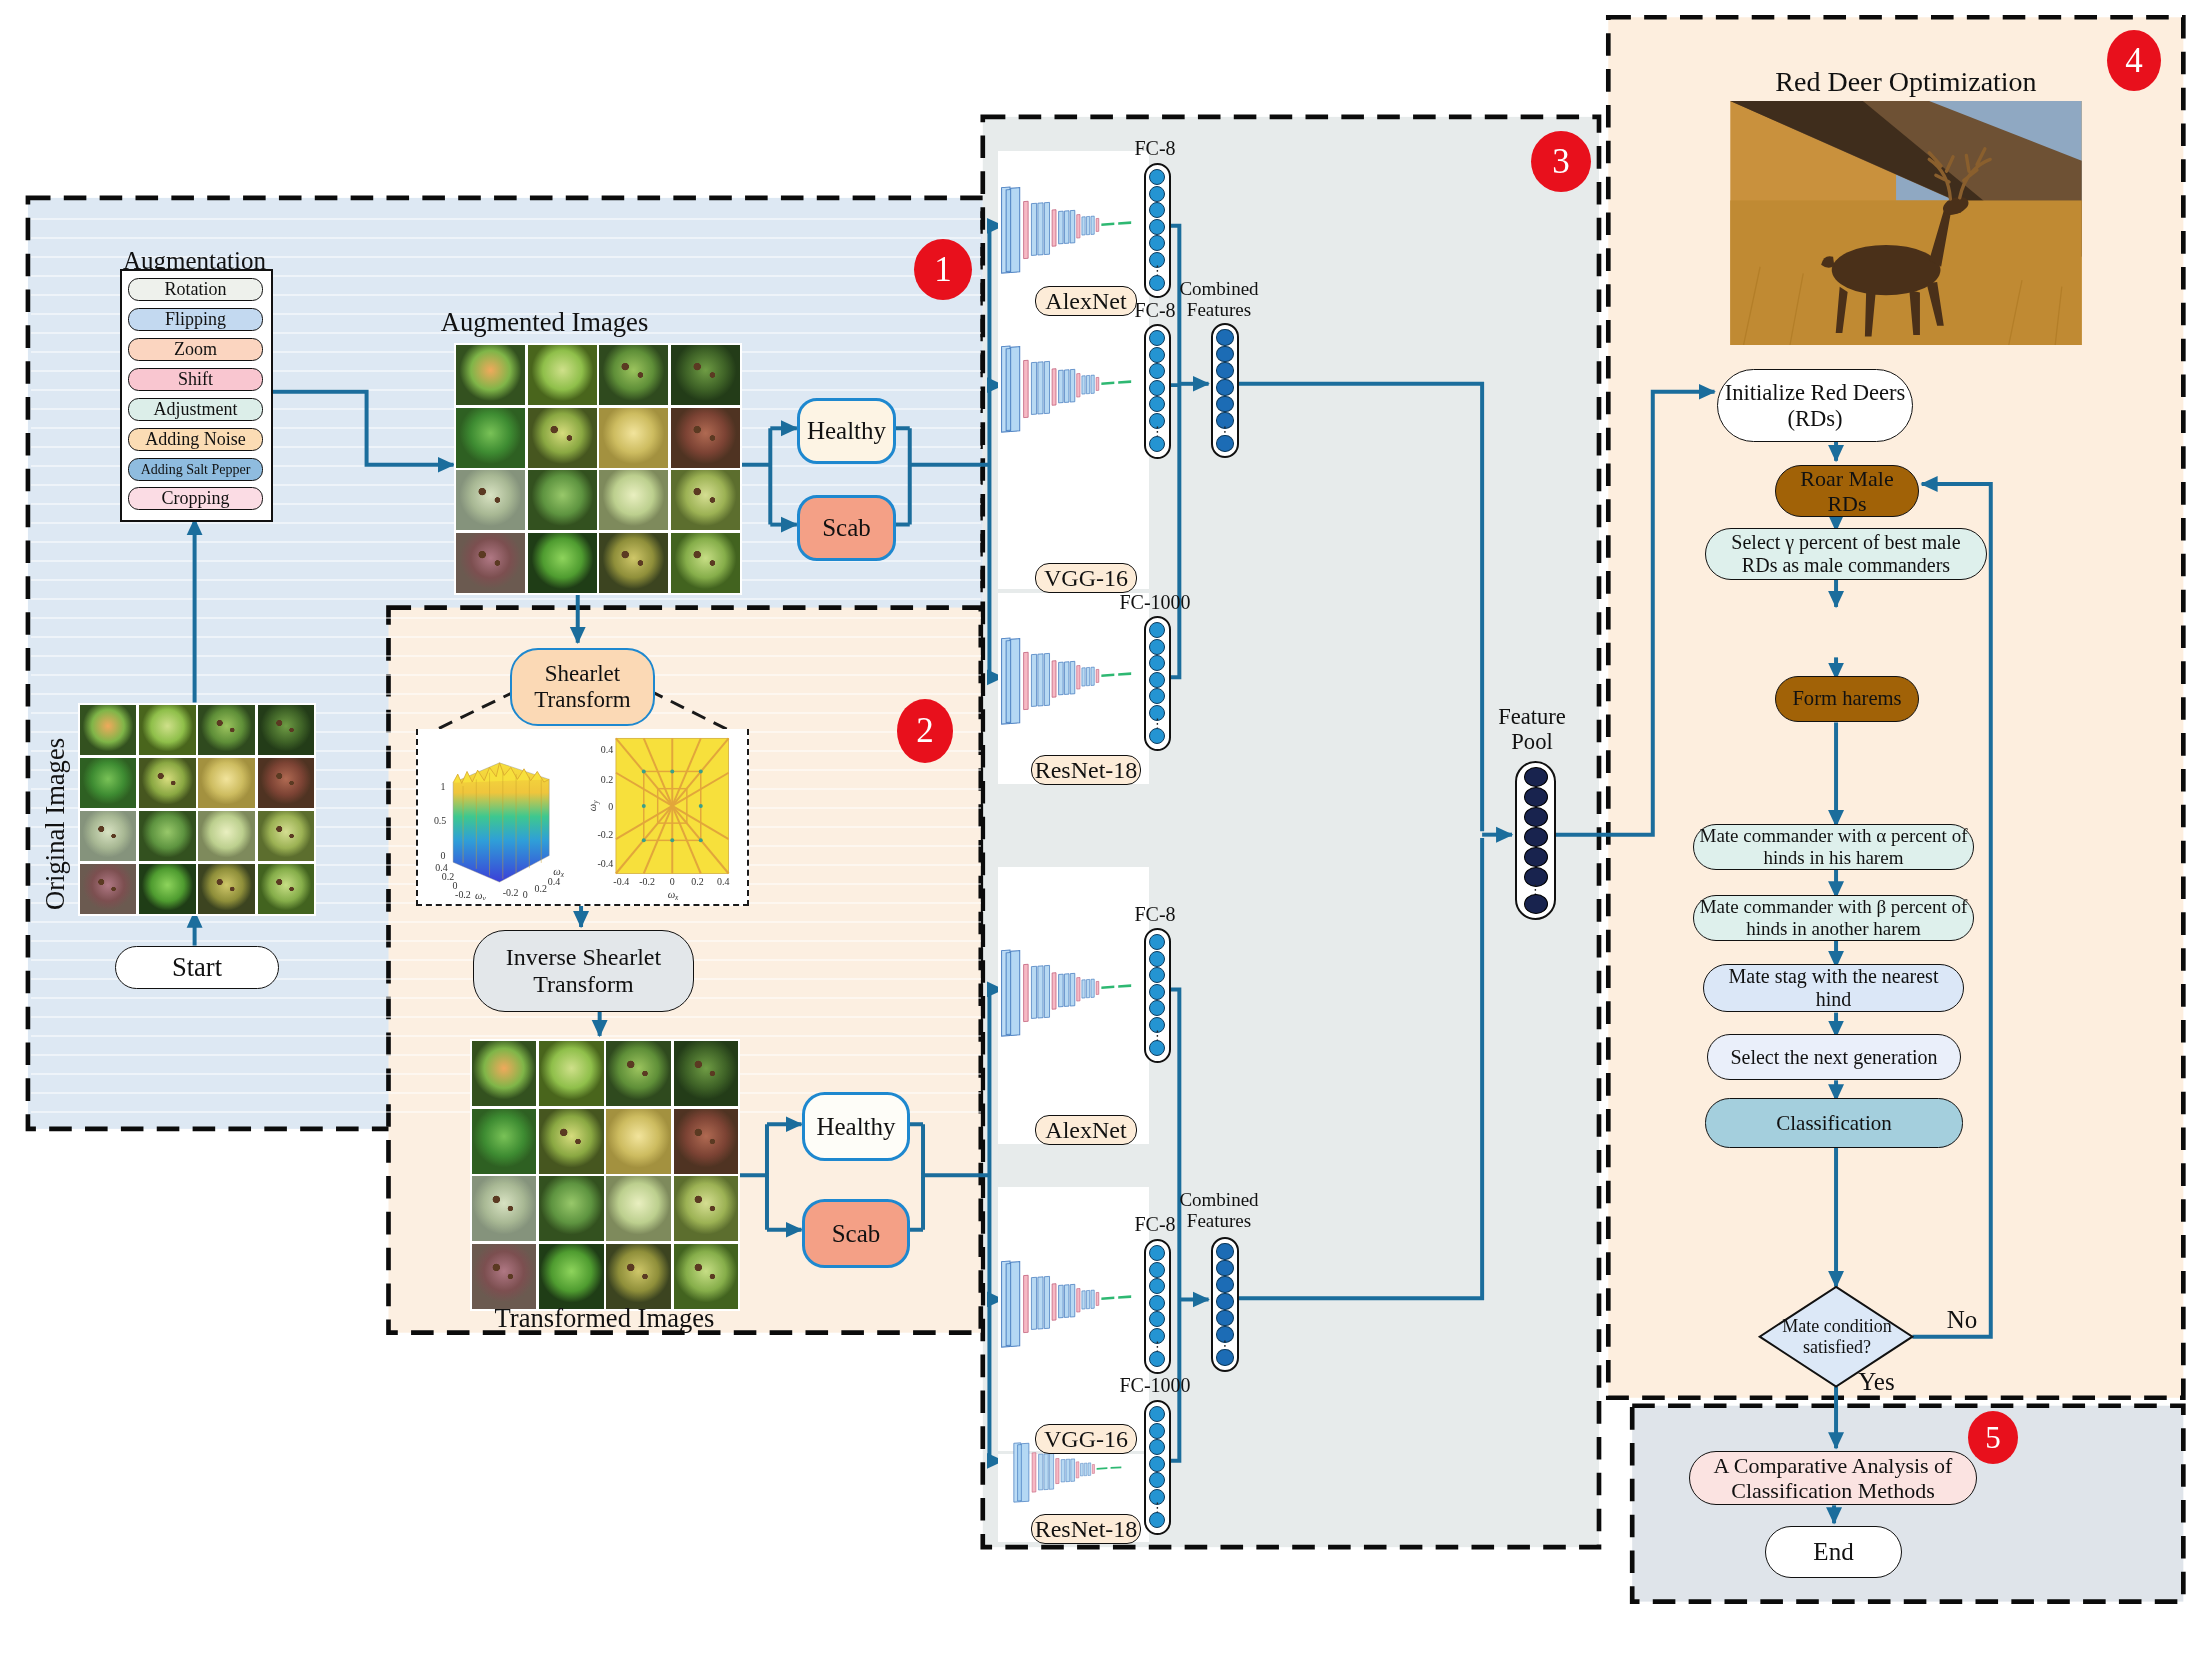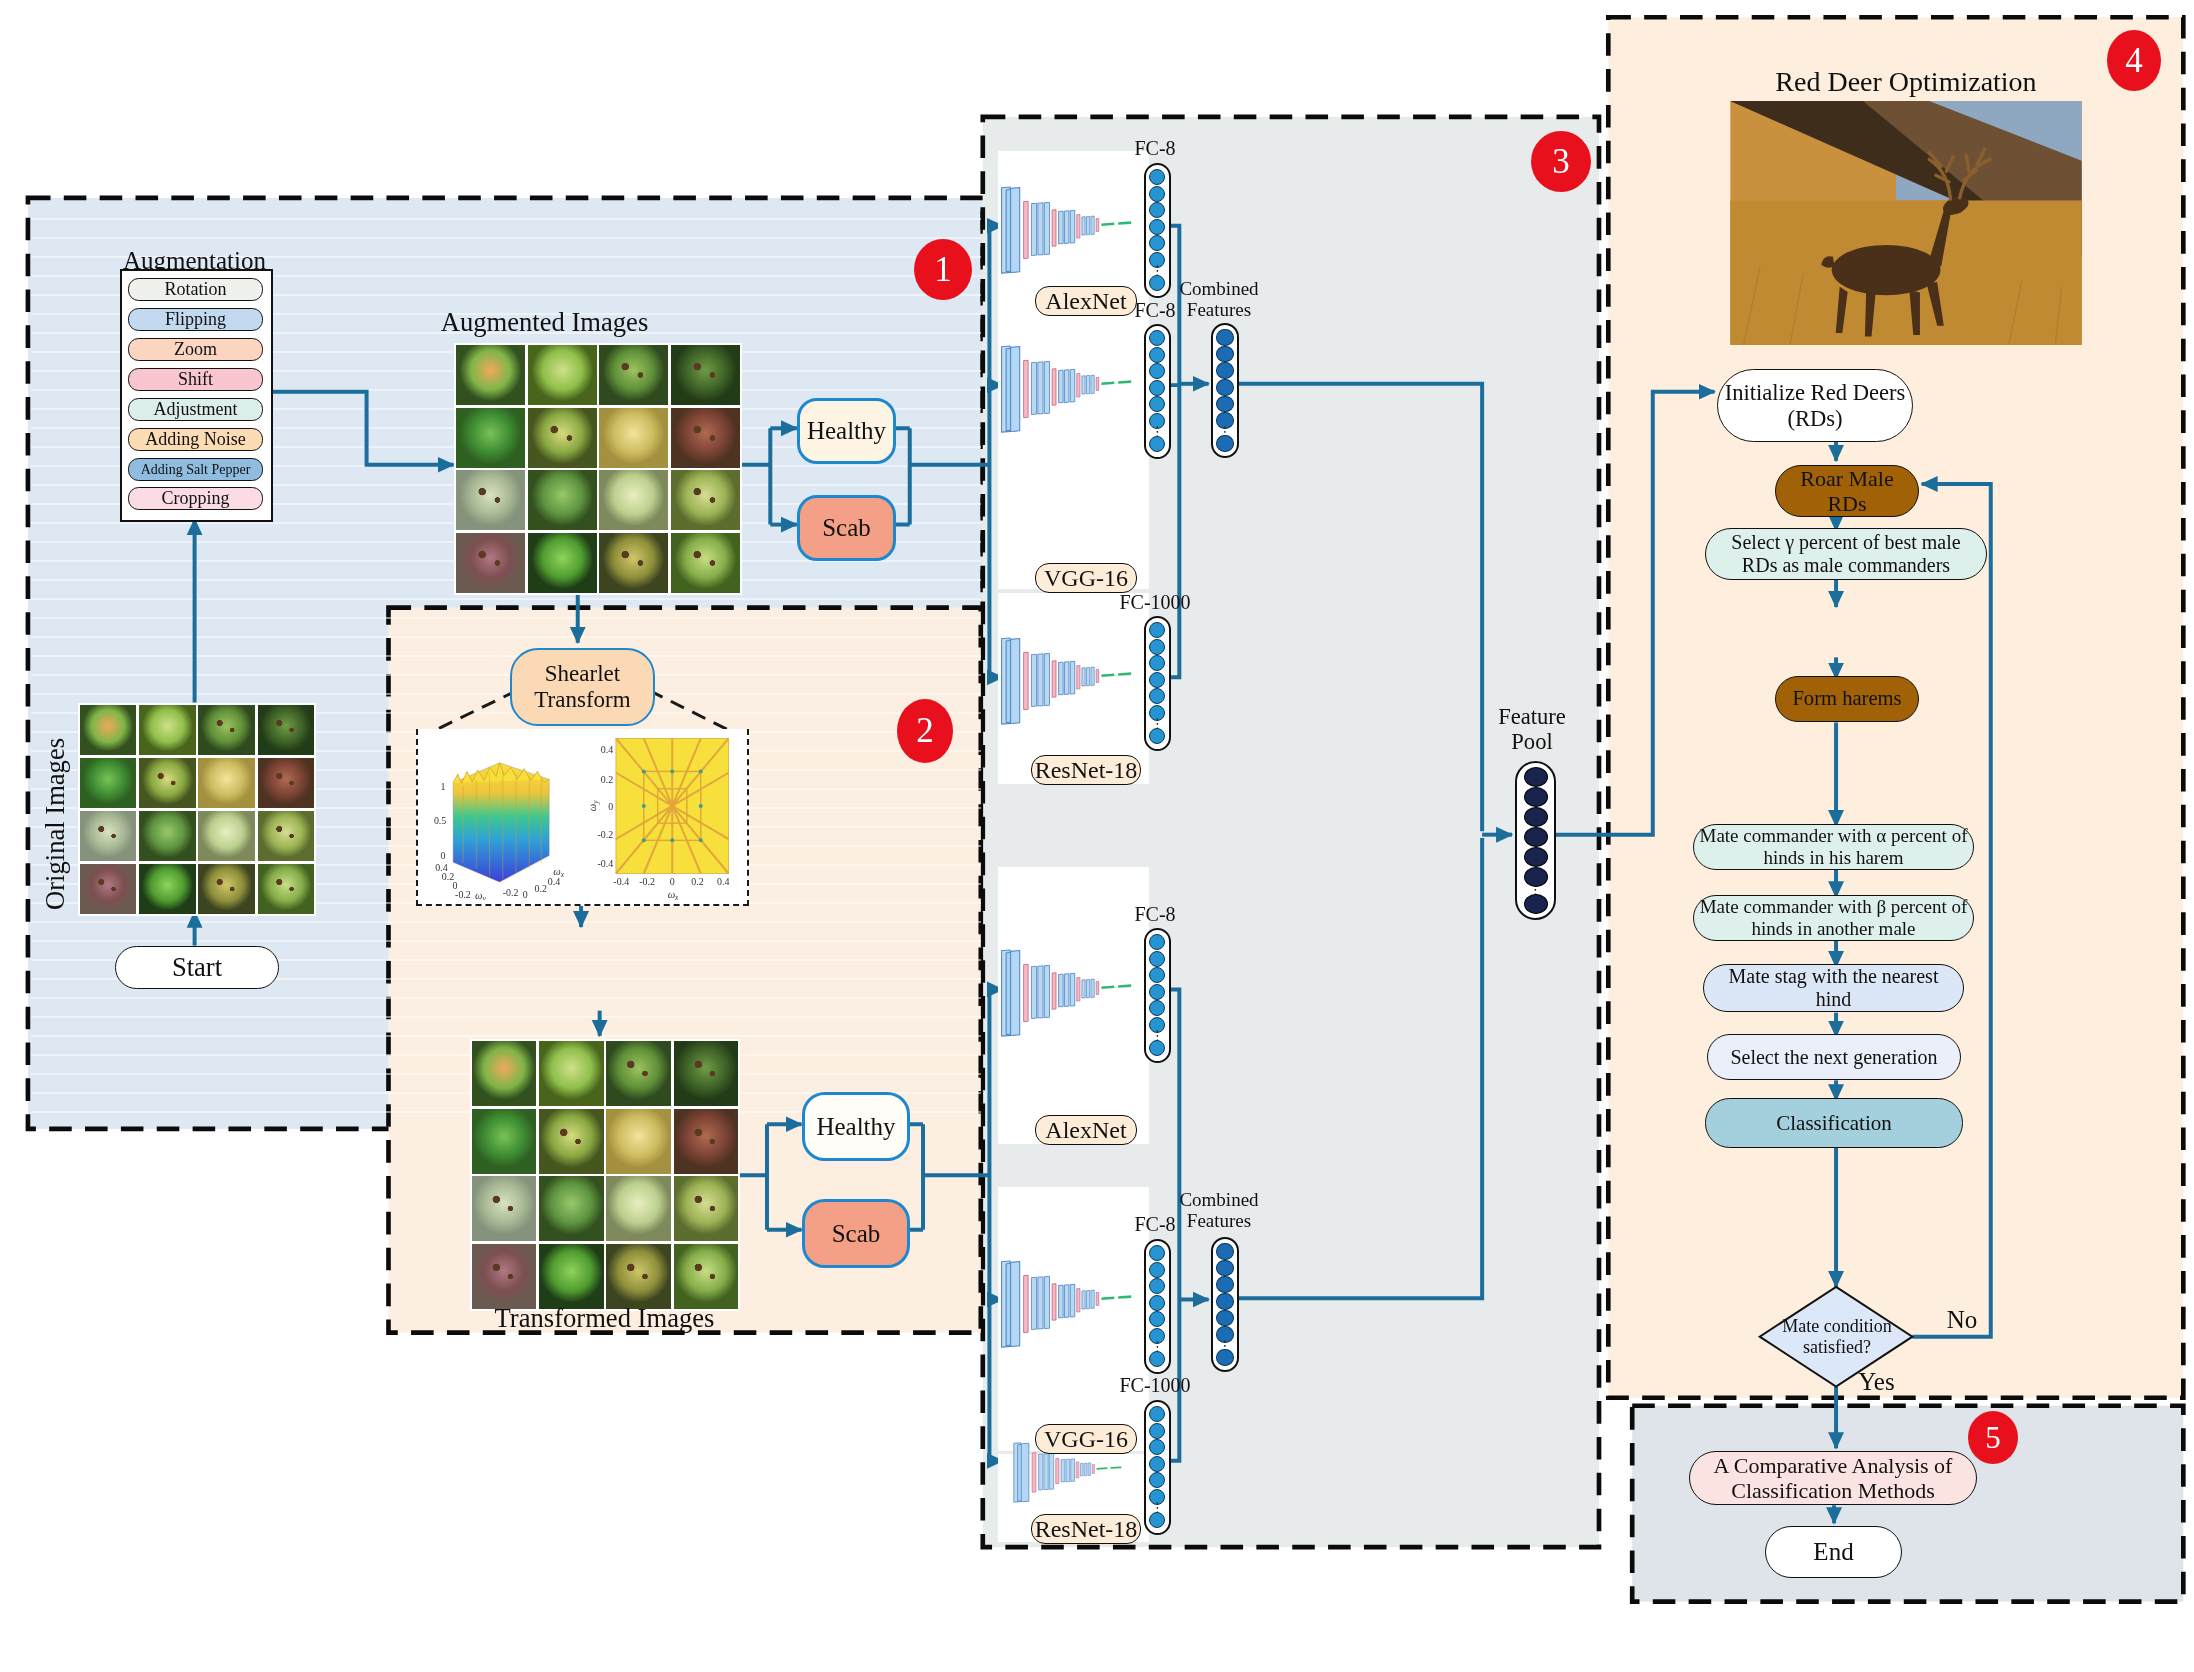--- a/index.html
+++ b/index.html
@@ -309,20 +309,23 @@
         <text x="95" y="230">-0.2</text>
         <text x="133" y="230">0</text>
         <text x="171" y="230">0.2</text>
         <text x="210" y="230">0.4</text>
       </g>
       <text x="10" y="118" font-size="16" fill="#333" font-style="italic" transform="rotate(-90 14 114)"><tspan>ω</tspan><tspan font-size="11" dy="3">y</tspan></text>
       <text x="126" y="249" font-size="16" fill="#333" font-style="italic"><tspan>ω</tspan><tspan font-size="11" dy="3">x</tspan></text>
     </svg>
   </div>
 
+  <div class="abs ct pill fill-gray" style="left:473px;top:930px;width:219px;height:80px;font-size:24px;border-radius:32px;">
+    <span>Inverse Shearlet Transform</span>
+    </div>
 
   <div class="abs ct applegrid" style="left:470px;top:1039px;width:266px;height:268px;">
       <div class="cell" style="background: radial-gradient(circle at 50% 42%, rgb(240, 169, 92) 0%, rgb(127, 181, 72) 40%, rgba(0, 0, 0, 0) 63%), rgb(51, 81, 31);"></div>
       <div class="cell" style="background: radial-gradient(circle at 50% 42%, rgb(207, 224, 138) 0%, rgb(143, 191, 74) 40%, rgba(0, 0, 0, 0) 63%), rgb(73, 101, 28);"></div>
       <div class="cell" style="background: radial-gradient(circle at 38% 36%, rgb(91, 58, 34) 0px, rgb(91, 58, 34) 6%, rgba(0, 0, 0, 0) 7%), radial-gradient(circle at 60% 50%, rgb(91, 58, 34) 0px, rgb(91, 58, 34) 5%, rgba(0, 0, 0, 0) 6%), radial-gradient(circle at 50% 42%, rgb(156, 196, 94) 0%, rgb(95, 143, 56) 40%, rgba(0, 0, 0, 0) 63%), rgb(47, 74, 30);"></div>
       <div class="cell" style="background: radial-gradient(circle at 38% 36%, rgb(91, 58, 34) 0px, rgb(91, 58, 34) 6%, rgba(0, 0, 0, 0) 7%), radial-gradient(circle at 60% 50%, rgb(91, 58, 34) 0px, rgb(91, 58, 34) 5%, rgba(0, 0, 0, 0) 6%), radial-gradient(circle at 50% 42%, rgb(111, 156, 68) 0%, rgb(63, 99, 39) 40%, rgba(0, 0, 0, 0) 63%), rgb(35, 60, 24);"></div>
       <div class="cell" style="background: radial-gradient(circle at 50% 42%, rgb(121, 194, 87) 0%, rgb(62, 140, 50) 40%, rgba(0, 0, 0, 0) 63%), rgb(46, 96, 34);"></div>
       <div class="cell" style="background: radial-gradient(circle at 38% 36%, rgb(91, 58, 34) 0px, rgb(91, 58, 34) 6%, rgba(0, 0, 0, 0) 7%), radial-gradient(circle at 60% 50%, rgb(91, 58, 34) 0px, rgb(91, 58, 34) 5%, rgba(0, 0, 0, 0) 6%), radial-gradient(circle at 50% 42%, rgb(214, 220, 125) 0%, rgb(138, 168, 66) 40%, rgba(0, 0, 0, 0) 63%), rgb(70, 86, 31);"></div>
       <div class="cell" style="background: radial-gradient(circle at 50% 42%, rgb(242, 228, 156) 0%, rgb(205, 188, 96) 40%, rgba(0, 0, 0, 0) 63%), rgb(163, 145, 63);"></div>
       <div class="cell" style="background: radial-gradient(circle at 38% 36%, rgb(91, 58, 34) 0px, rgb(91, 58, 34) 6%, rgba(0, 0, 0, 0) 7%), radial-gradient(circle at 60% 50%, rgb(91, 58, 34) 0px, rgb(91, 58, 34) 5%, rgba(0, 0, 0, 0) 6%), radial-gradient(circle at 50% 42%, rgb(176, 106, 82) 0%, rgb(124, 67, 52) 40%, rgba(0, 0, 0, 0) 63%), rgb(79, 51, 34);"></div>
@@ -526,21 +529,21 @@
   <div class="abs ct step fill-cyan" style="left:1705px;top:528px;width:282px;height:52px;font-size:20px;border-radius:26px;">
     <span>Select γ percent of best male RDs as male commanders</span>
     </div>
   <div class="abs ct step fill-pink" style="left:1775px;top:676px;width:144px;height:46px;font-size:20.6px;border-radius:23px;">
     <span>Form harems</span>
     </div>
   <div class="abs ct step fill-cyan" style="left:1693px;top:824px;width:281px;height:46px;font-size:19px;border-radius:23px;">
     <span>Mate commander with α percent of hinds in his harem</span>
     </div>
   <div class="abs ct step fill-cyan" style="left:1693px;top:895px;width:281px;height:46px;font-size:19px;border-radius:23px;">
-    <span>Mate commander with β percent of hinds in another male</span>
+    <span>Mate commander with β percent of hinds in another harem</span>
     </div>
   <div class="abs ct step fill-lblue" style="left:1703px;top:964px;width:261px;height:48px;font-size:20px;border-radius:24px;">
     <span>Mate stag with the nearest hind</span>
     </div>
   <div class="abs ct step fill-xlblue" style="left:1707px;top:1034px;width:254px;height:46px;font-size:20px;border-radius:23px;">
     <span>Select the next generation</span>
     </div>
   <div class="abs ct step fill-teal" style="left:1705px;top:1098px;width:258px;height:50px;font-size:21px;border-radius:24.6px;">
     <span>Classification</span>
     </div>

